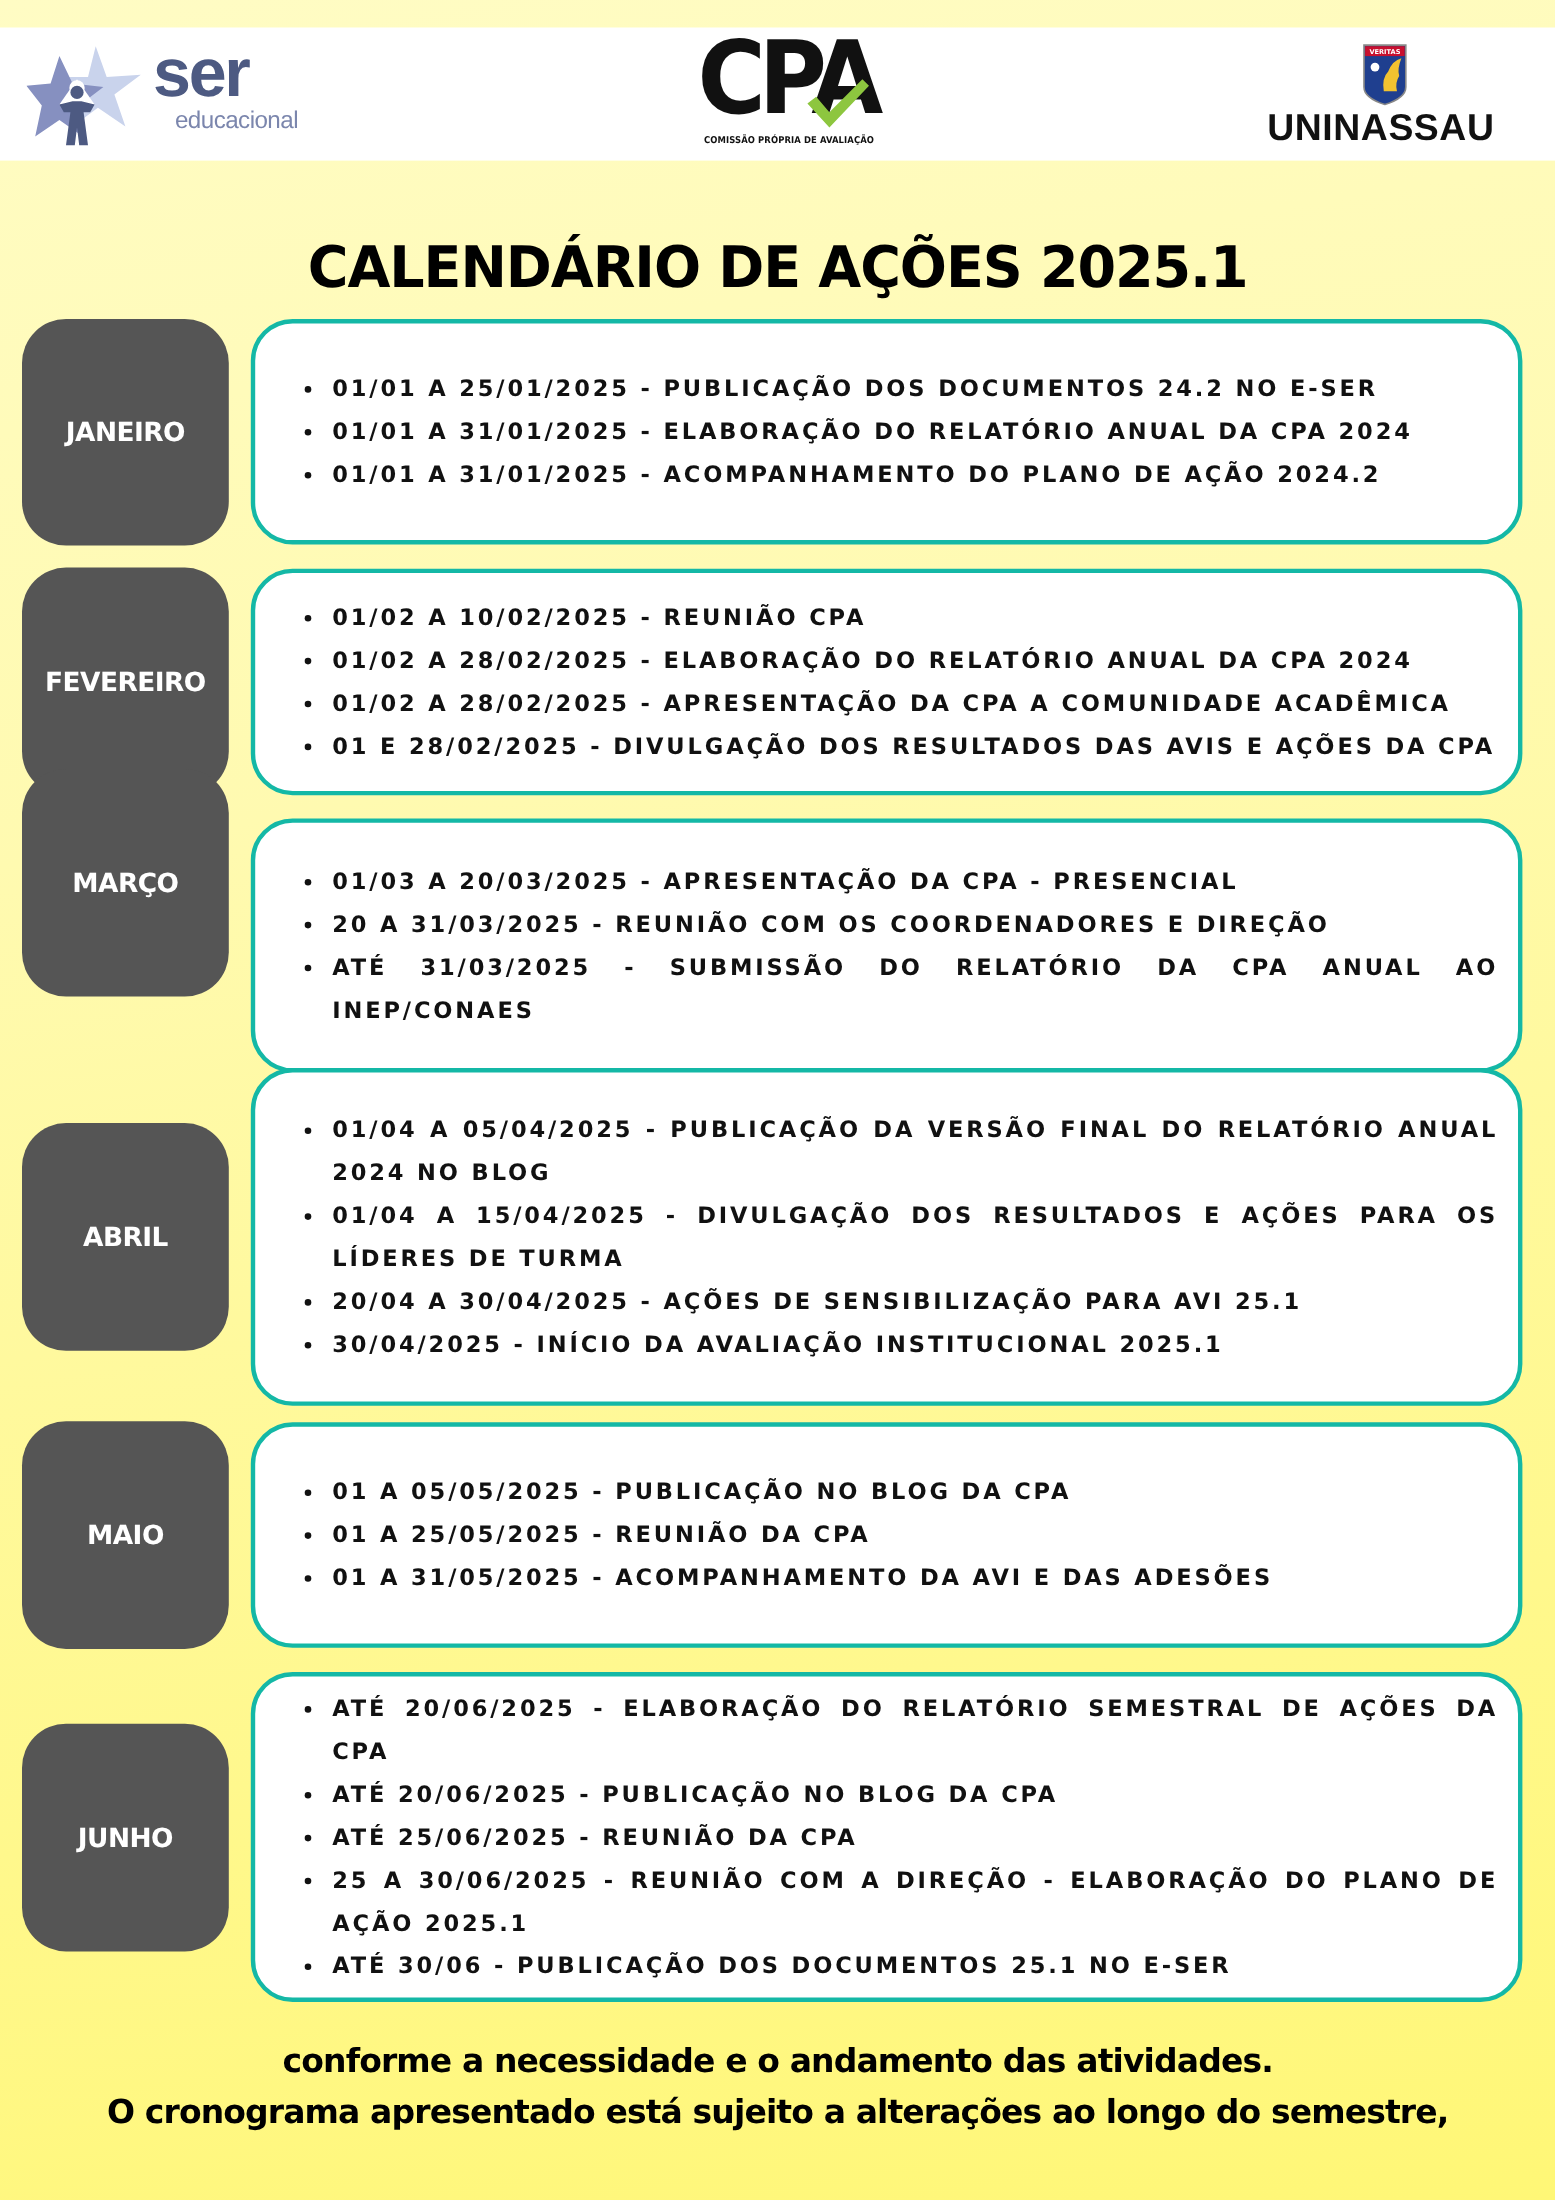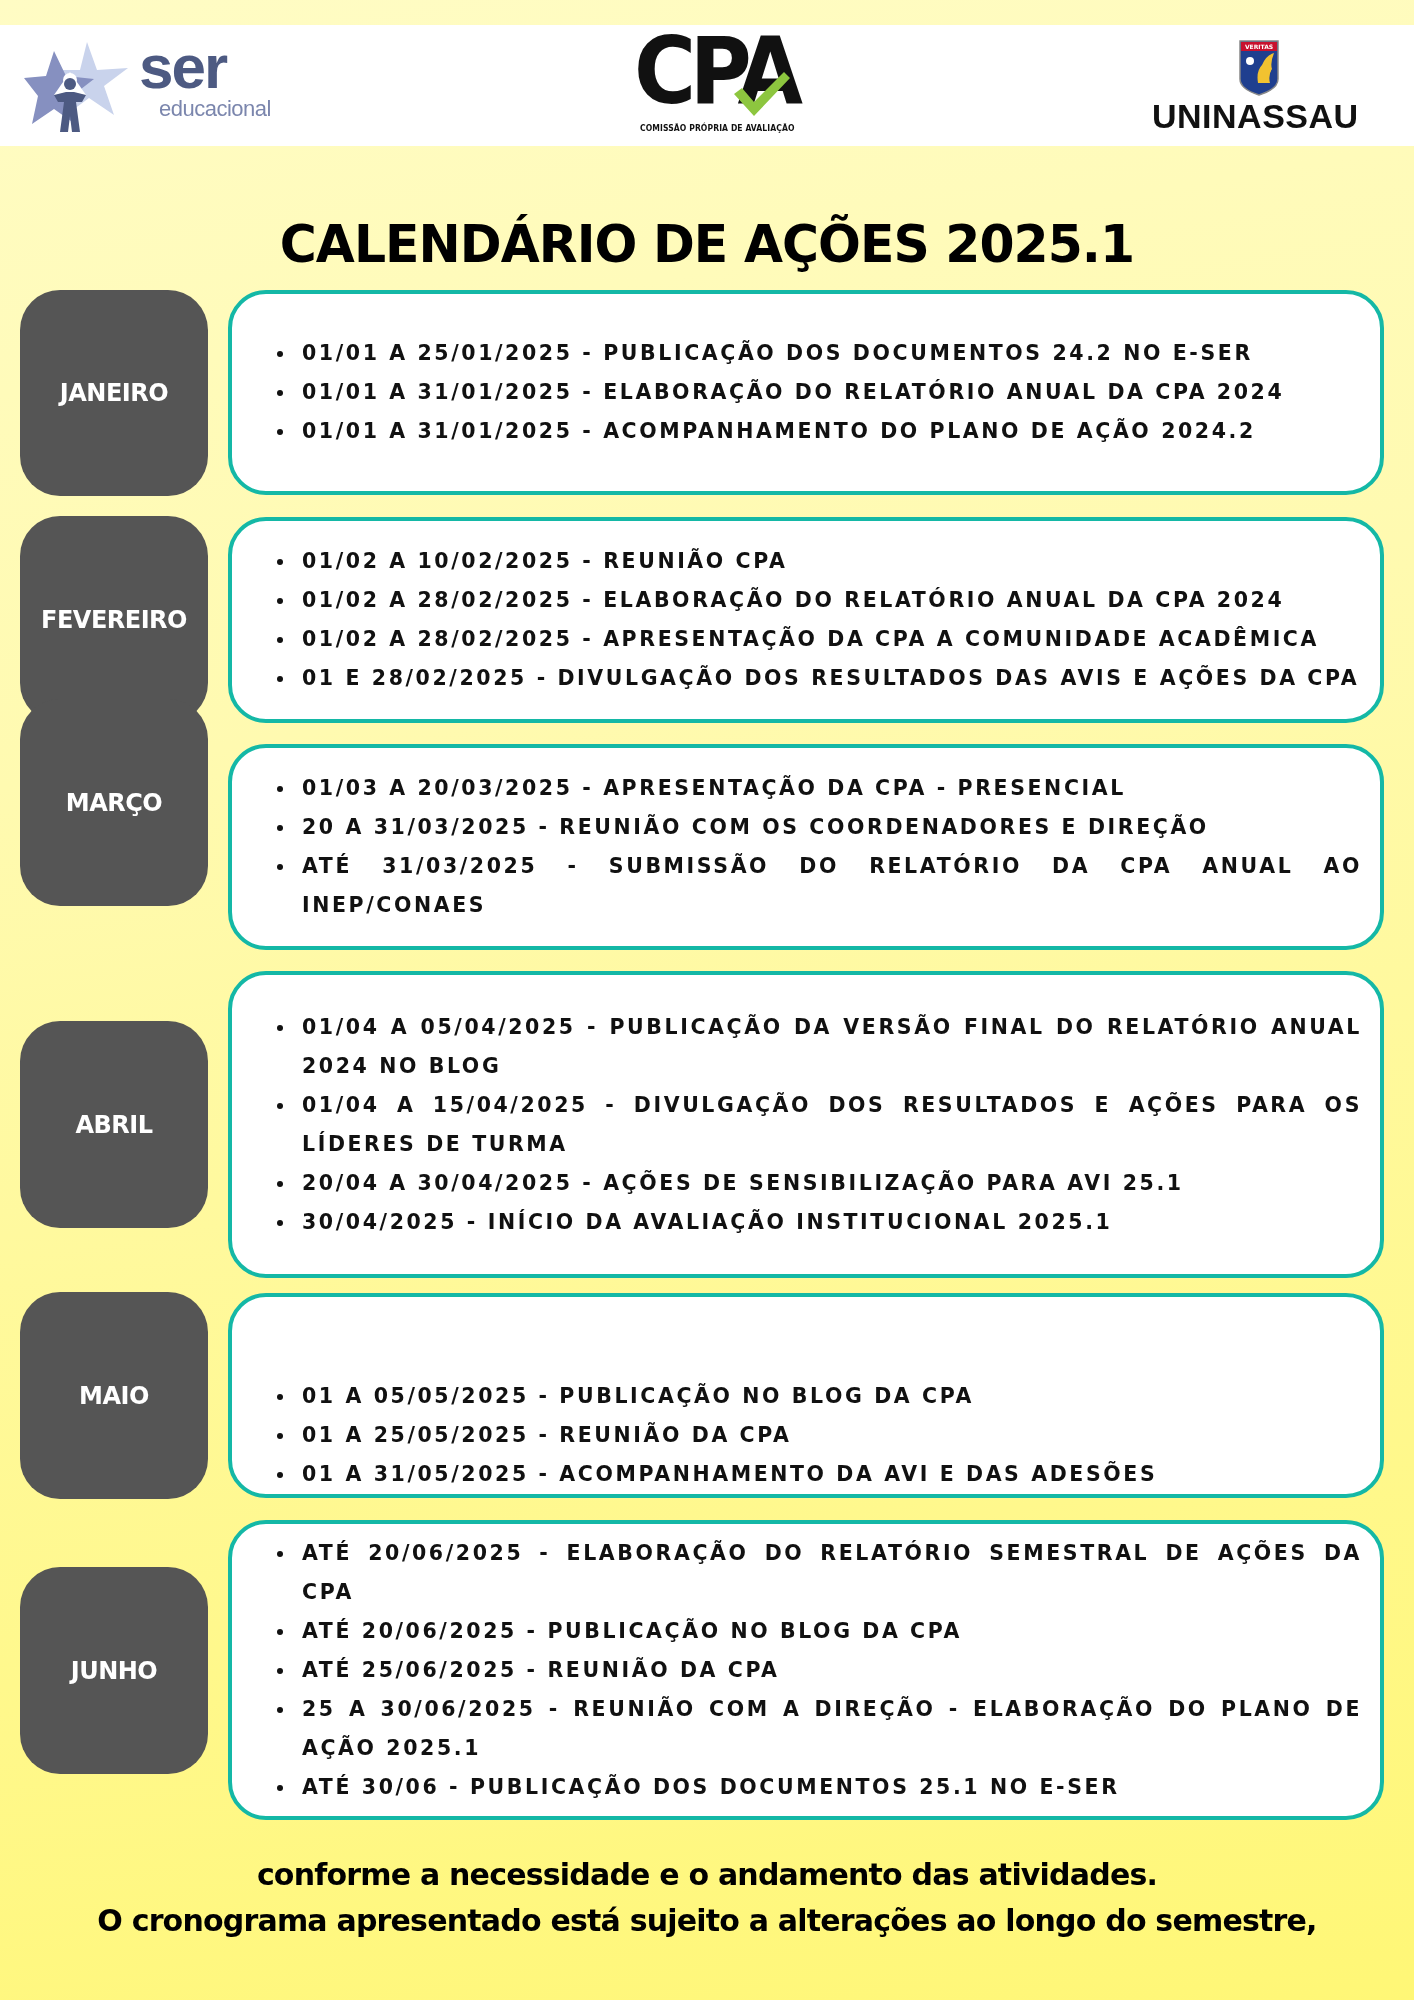--- a/index.html
+++ b/index.html
@@ -137,21 +137,21 @@
       <li class="event-item">01/02 A 28/02/2025 - APRESENTAÇÃO DA CPA A COMUNIDADE ACADÊMICA</li>
       <li class="event-item">01 E 28/02/2025 - DIVULGAÇÃO DOS RESULTADOS DAS AVIS E AÇÕES DA CPA</li>
     </ul>
   </div>
 </div>
 
 <div class="month-row">
   <div class="month-box" style="top:699px;height:207px;">
     <span class="month-label">MARÇO</span>
   </div>
-  <div class="events-box" style="top:744px;height:206px;">
+  <div class="events-box" style="top:744px;height:231px;">
     <ul class="events-list">
       <li class="event-item">01/03 A 20/03/2025 - APRESENTAÇÃO DA CPA - PRESENCIAL</li>
       <li class="event-item">20 A 31/03/2025 - REUNIÃO COM OS COORDENADORES E DIREÇÃO</li>
       <li class="event-item">ATÉ 31/03/2025 - SUBMISSÃO DO RELATÓRIO DA CPA ANUAL AO INEP/CONAES</li>
     </ul>
   </div>
 </div>
 
 <div class="month-row">
   <div class="month-box" style="top:1021px;height:207px;">
@@ -164,21 +164,21 @@
       <li class="event-item">20/04 A 30/04/2025 - AÇÕES DE SENSIBILIZAÇÃO PARA AVI 25.1</li>
       <li class="event-item">30/04/2025 - INÍCIO DA AVALIAÇÃO INSTITUCIONAL 2025.1</li>
     </ul>
   </div>
 </div>
 
 <div class="month-row">
   <div class="month-box" style="top:1292px;height:207px;">
     <span class="month-label">MAIO</span>
   </div>
-  <div class="events-box" style="top:1293px;height:205px;align-items:flex-end;">
+  <div class="events-box" style="top:1293px;height:205px;">
     <ul class="events-list">
       <li class="event-item">01 A 05/05/2025 - PUBLICAÇÃO NO BLOG DA CPA</li>
       <li class="event-item">01 A 25/05/2025 - REUNIÃO DA CPA</li>
       <li class="event-item">01 A 31/05/2025 - ACOMPANHAMENTO DA AVI E DAS ADESÕES</li>
     </ul>
   </div>
 </div>
 
 <div class="month-row">
   <div class="month-box" style="top:1567px;height:207px;">

